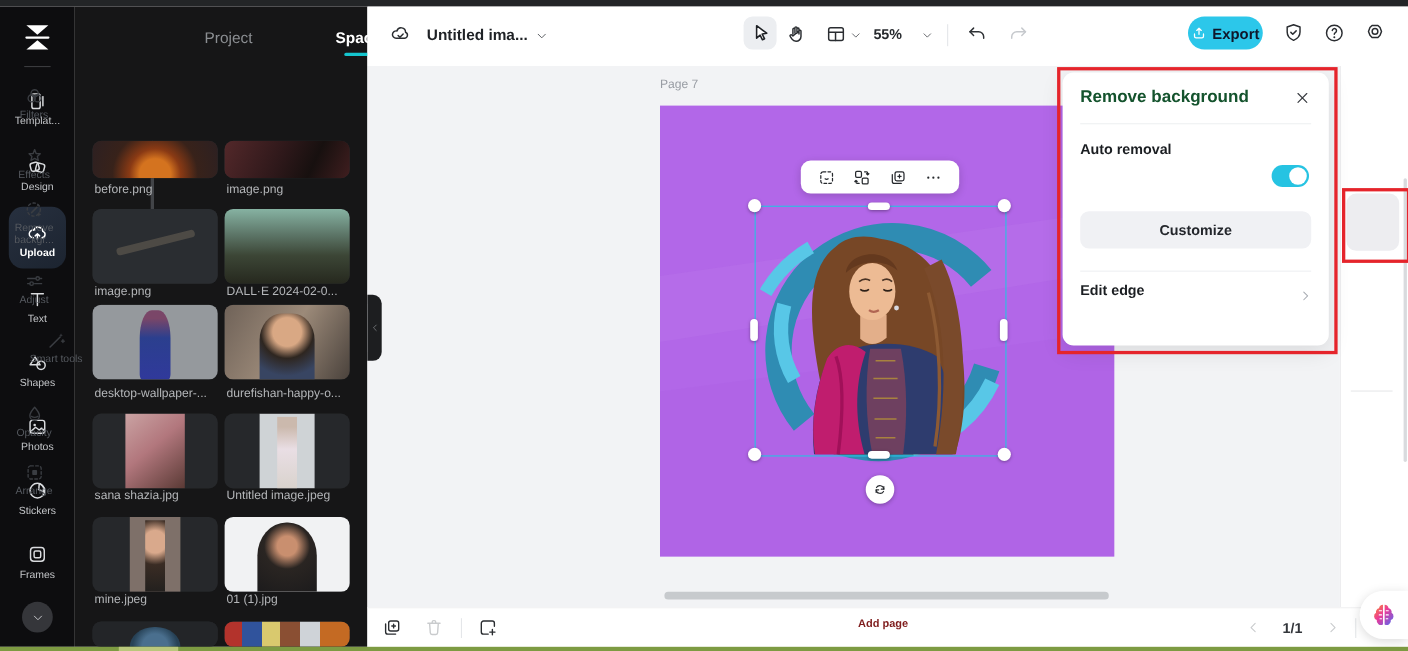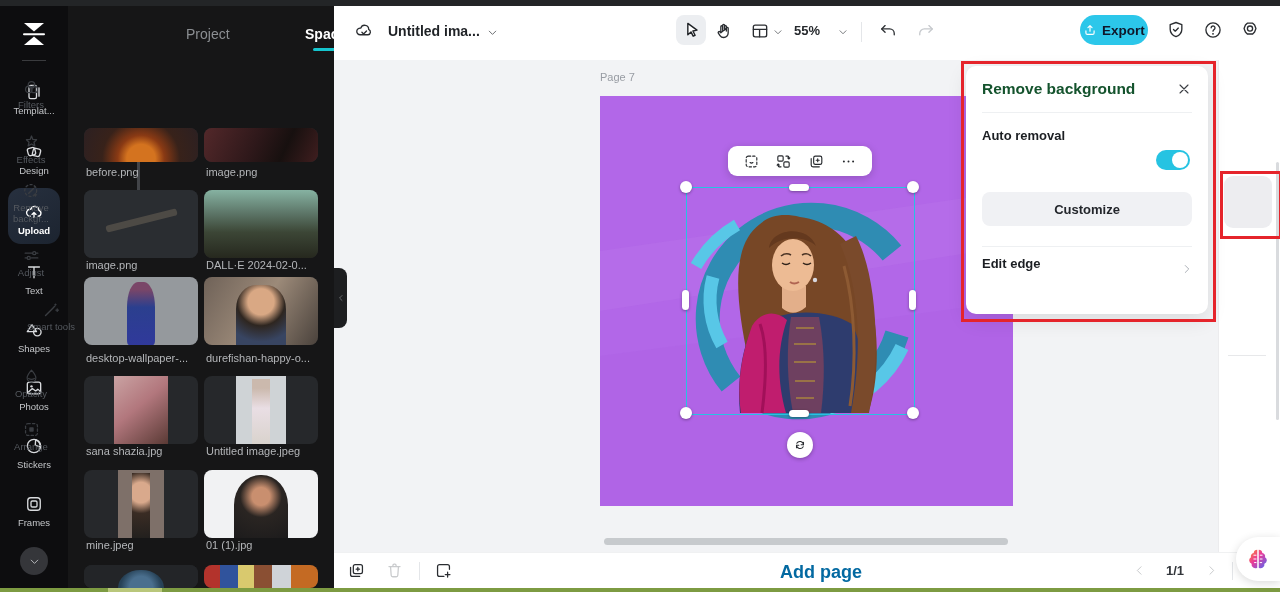--- a/index.html
+++ b/index.html
@@ -113,21 +113,21 @@
   .rs-item{position:absolute;left:0;width:62px;text-align:center;color:#2c2f34;cursor:pointer;}
   .rs-item .ric{margin:0 auto;width:19px;height:19px;color:#3a3d42;}
   .rs-label{font-size:9.5px;color:#55595f;margin-top:3px;line-height:1.15;}
   .rs-active{position:absolute;left:1224px;top:176px;width:48px;height:52px;border-radius:9px;background:#ededf0;}
   .rs-div{left:1228px;top:355px;width:38px;height:1px;background:#e7e8ea;position:absolute;}
   .rs-scroll{left:1276px;top:162px;width:3px;height:258px;border-radius:2px;background:#d9dbde;}
 
   
   .bottombar{left:334px;top:552px;width:946px;height:36px;background:#fff;border-top:1px solid #f0f1f2;}
   .bb-ic{position:absolute;width:19px;height:19px;color:#2a2d31;cursor:pointer;}
-  .bb-label{left:446px;top:9px;font-size:18px;font-weight:bold;color:#0369a1;cursor:pointer;}
+  .bb-label{left:446px;top:9px;font-size:10px;font-weight:bold;color:#7f1d1d;cursor:pointer;}
   .page-ind{left:1156px;top:10px;font-size:13px;font-weight:bold;color:#33363b;}
   .ai-btn{left:1236px;top:537px;width:44px;height:44px;border-radius:22px 0 0 22px;background:#fff;
           box-shadow:0 2px 10px rgba(0,0,0,.15);display:flex;align-items:center;justify-content:center;cursor:pointer;z-index:25;}
 </style>
 </head>
 <body>
 
 <div class="app">
 
   <div class="abs win-top"></div>

